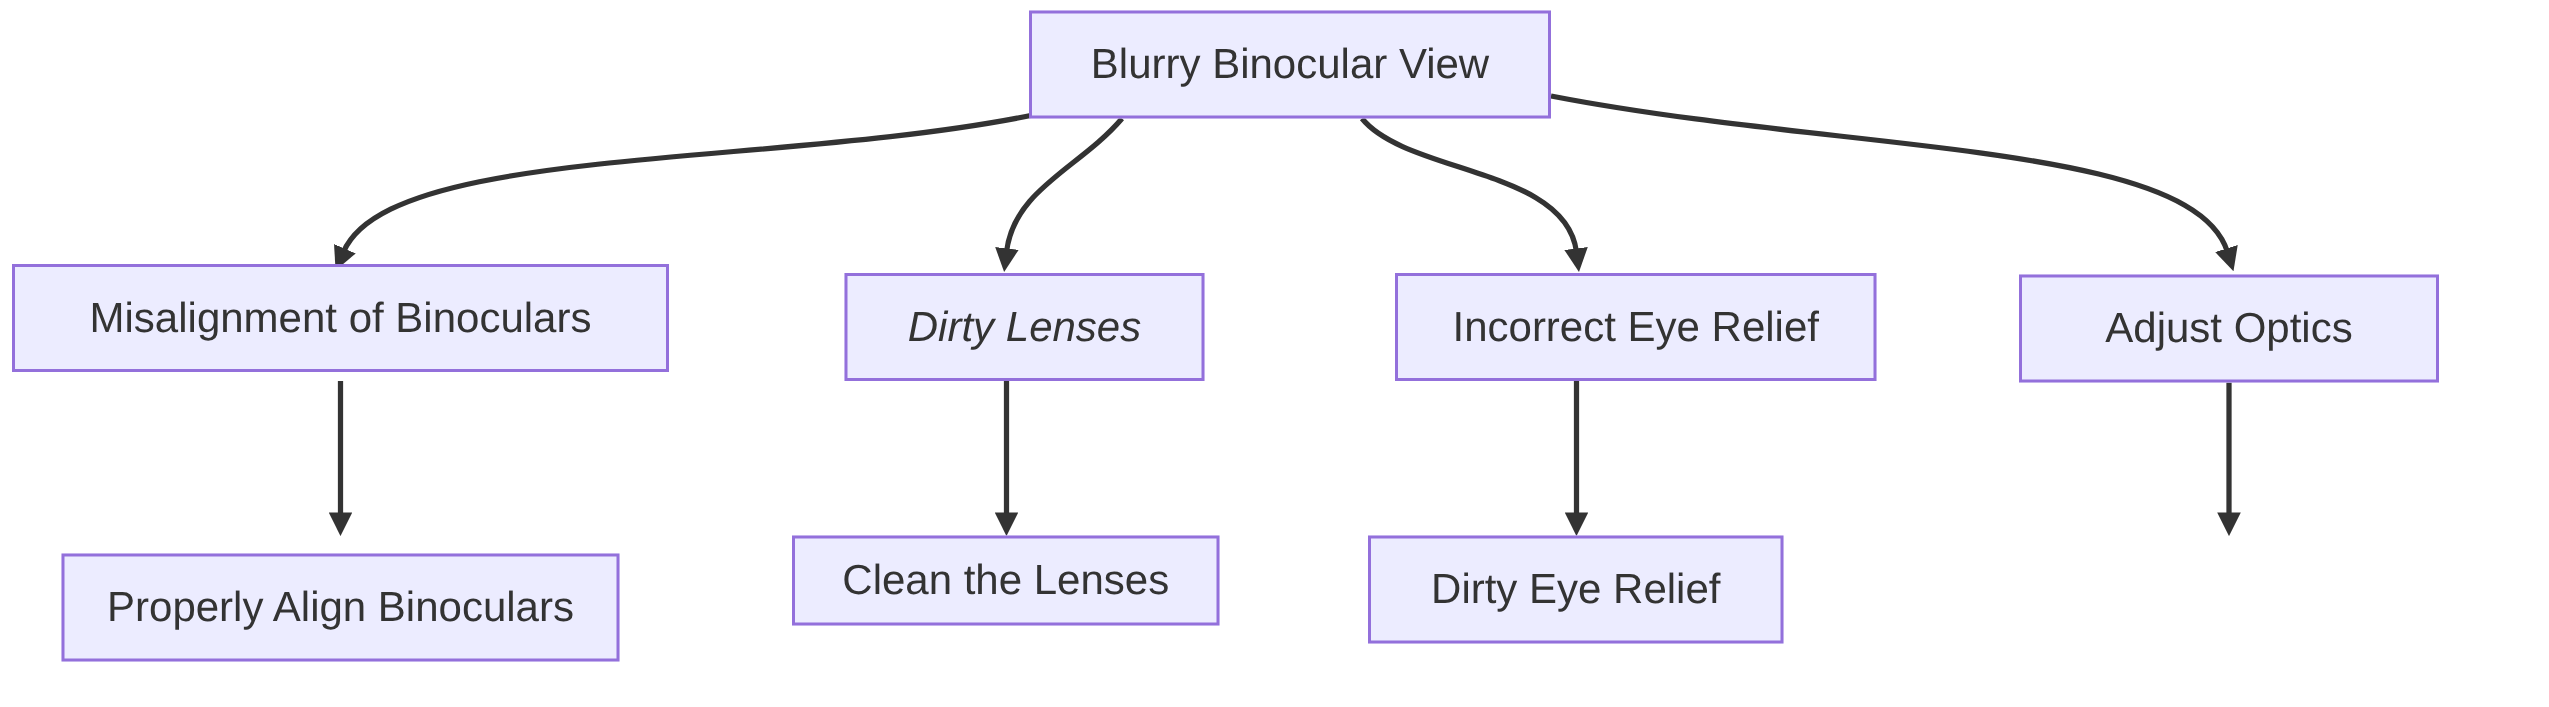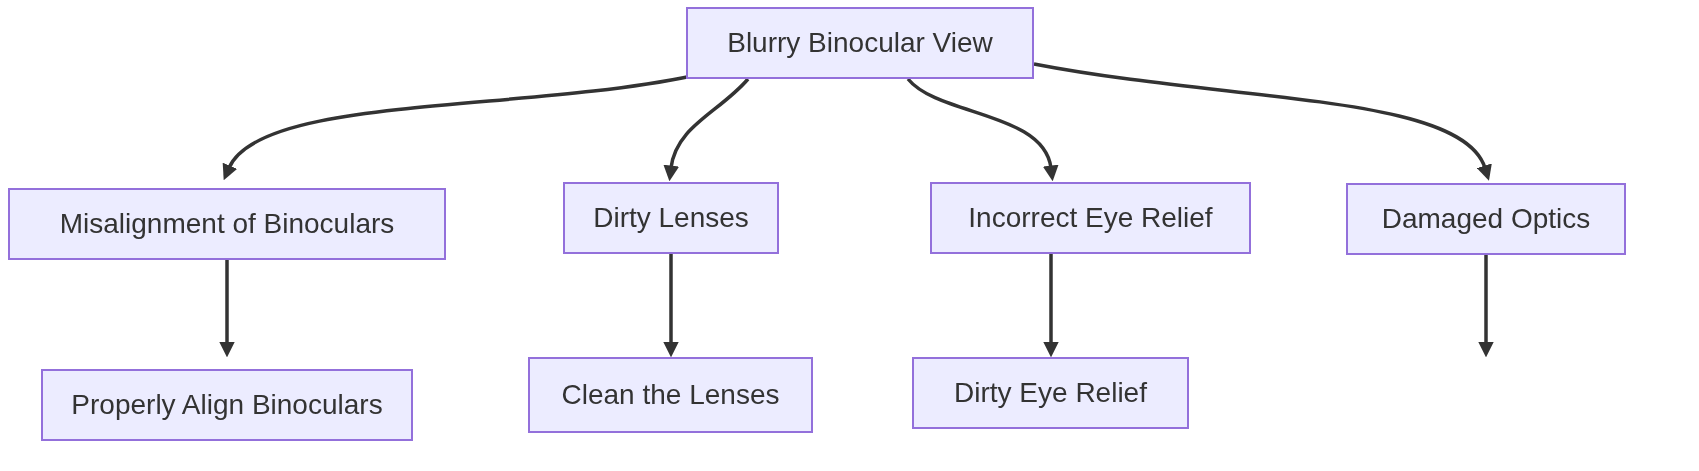--- a/index.html
+++ b/index.html
@@ -64,28 +64,28 @@
     <path class="edge" marker-end="url(#arrow)" d="M 1034 64 C 1230 102, 1462 94, 1485 168"></path>
 
     <path class="edge" marker-end="url(#arrow)" d="M 227 254 L 227 344"></path>
     <path class="edge" marker-end="url(#arrow)" d="M 671 254 L 671 344"></path>
     <path class="edge" marker-end="url(#arrow)" d="M 1051 254 L 1051 344"></path>
     <path class="edge" marker-end="url(#arrow)" d="M 1486 255 L 1486 344"></path>
   </svg>
 
   <div class="node" style="left:686px; top:7px; width:348px; height:72px;">Blurry Binocular View</div>
 
-  <div class="node" style="left:8px; top:188px; width:438px; height:72px;">Misalignment of Binoculars</div>
+  <div class="node" style="left:8px; top:176px; width:438px; height:72px;">Misalignment of Binoculars</div>
 
-  <div class="node" style="left:563px; top:182px; width:216px; height:72px;">Dirty Lenses</div>
+  <div class="node" style="left:563px; top:182px; width:240px; height:72px;font-style:italic;">Dirty Lenses</div>
 
   <div class="node" style="left:930px; top:182px; width:321px; height:72px;">Incorrect Eye Relief</div>
 
-  <div class="node" style="left:1346px; top:183px; width:280px; height:72px;">Damaged Optics</div>
+  <div class="node" style="left:1346px; top:183px; width:280px; height:72px;">Adjust Optics</div>
 
   <div class="node" style="left:41px; top:369px; width:372px; height:72px;">Properly Align Binoculars</div>
 
-  <div class="node" style="left:528px; top:357px; width:285px; height:76px;">Clean the Lenses</div>
+  <div class="node" style="left:528px; top:357px; width:285px; height:60px;">Clean the Lenses</div>
 
   <div class="node" style="left:912px; top:357px; width:277px; height:72px;">Dirty Eye Relief</div>
 
 
 </div>
 
 </body></html>

